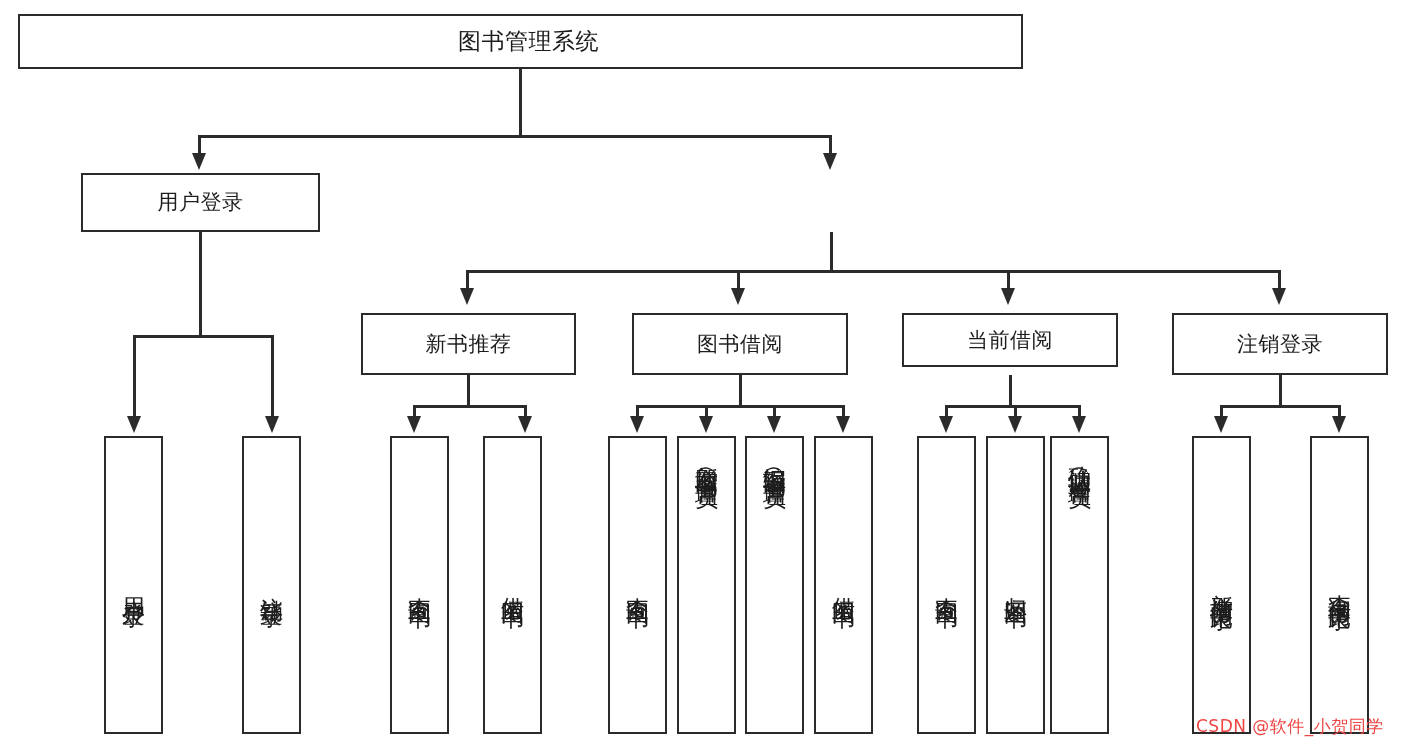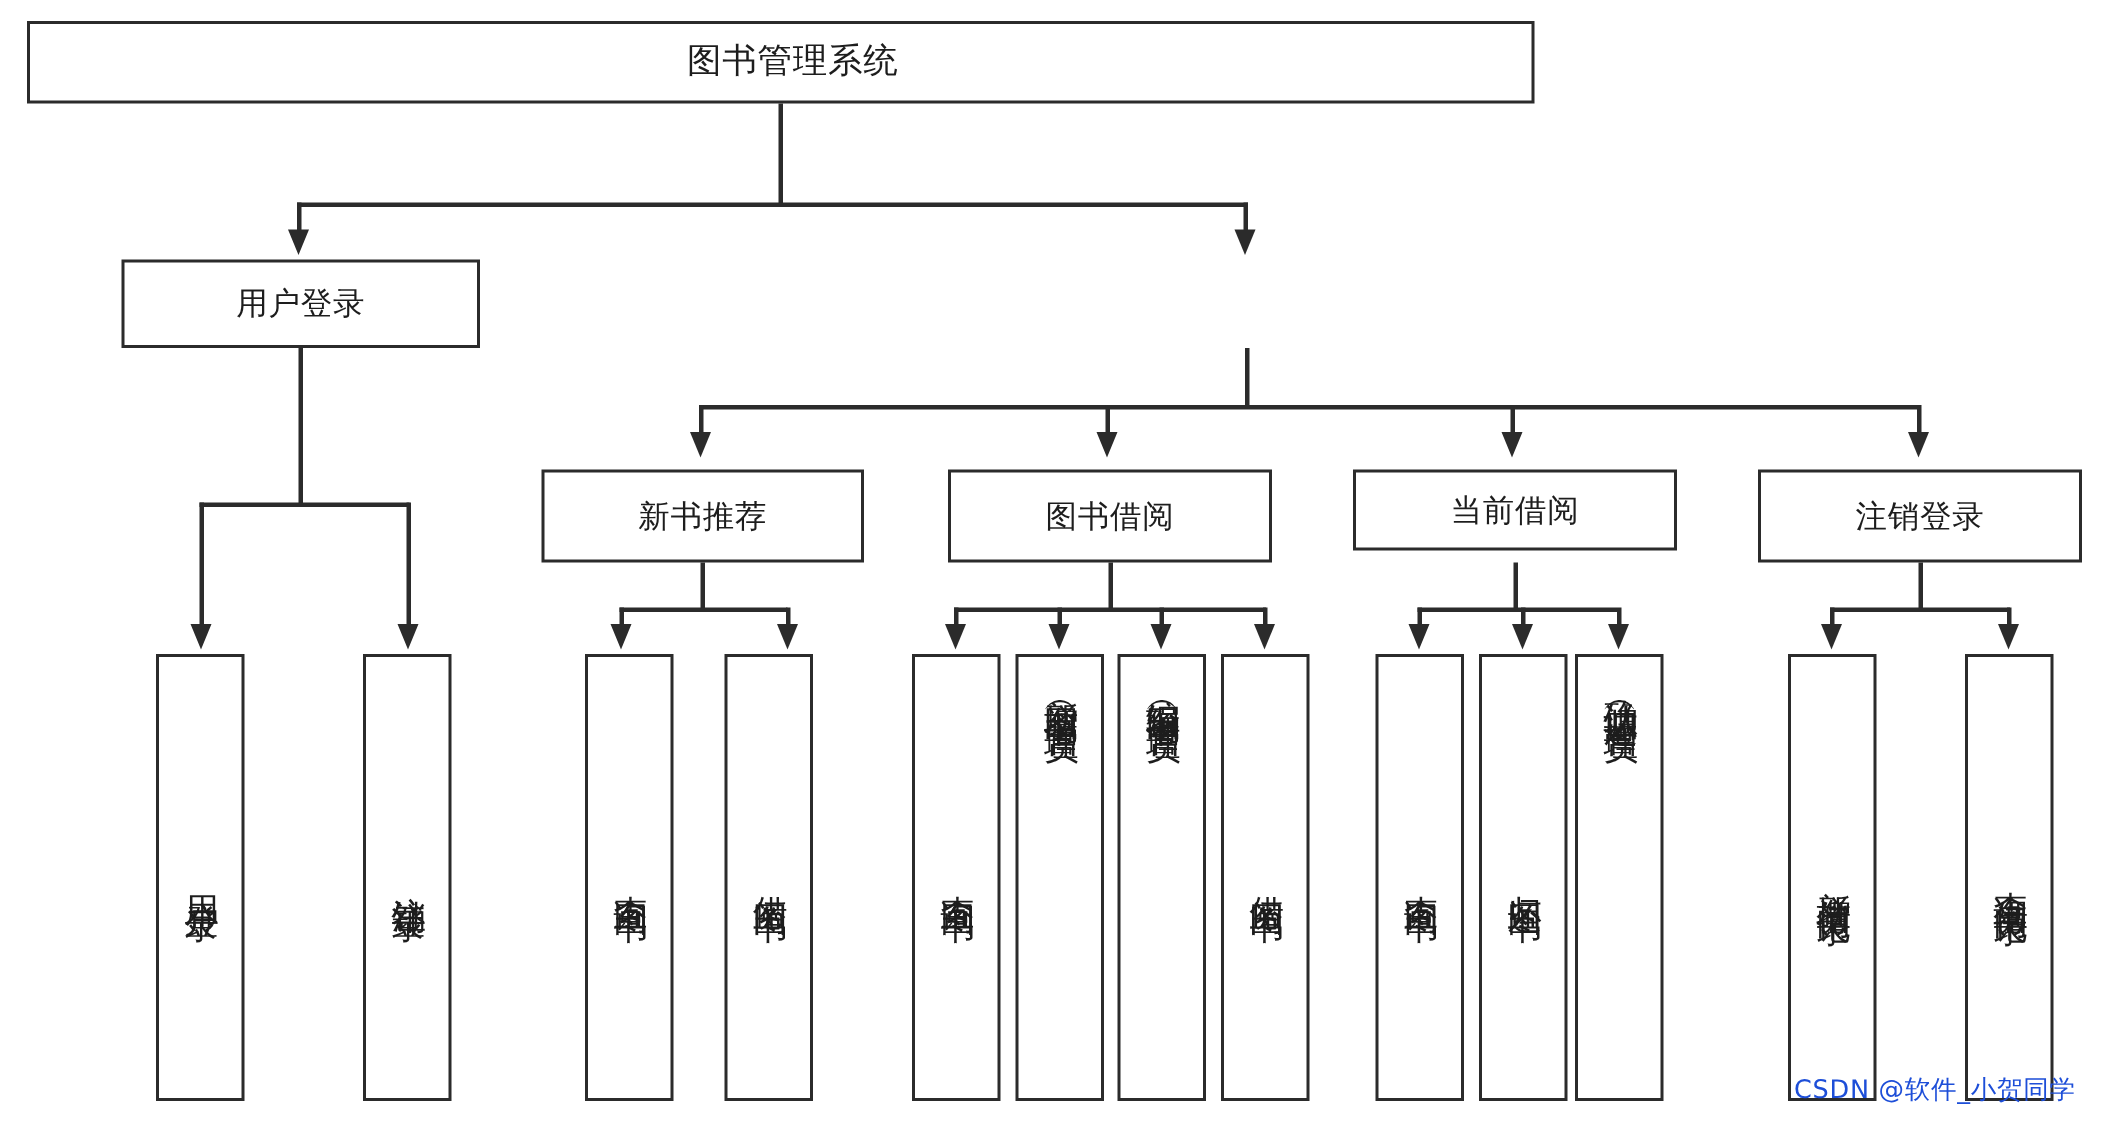--- a/index.html
+++ b/index.html
@@ -60,21 +60,21 @@
   .arrow{
     position:absolute;
     width:0;height:0;
     border-left:7.5px solid transparent;
     border-right:7.5px solid transparent;
     border-top:17px solid #2b2b2b;
   }
   .watermark{
     position:absolute;
     font-size:17px;
-    color:#1d4ed8;
+    color:#ef4444;
     white-space:nowrap;
     letter-spacing:0.5px;
   }
 </style>
 </head>
 <body>
 
 <div id="canvas">
 
   <div class="node h-text root" style="left:18px;top:14px;width:1005px;height:55px;padding-left:16px;">

